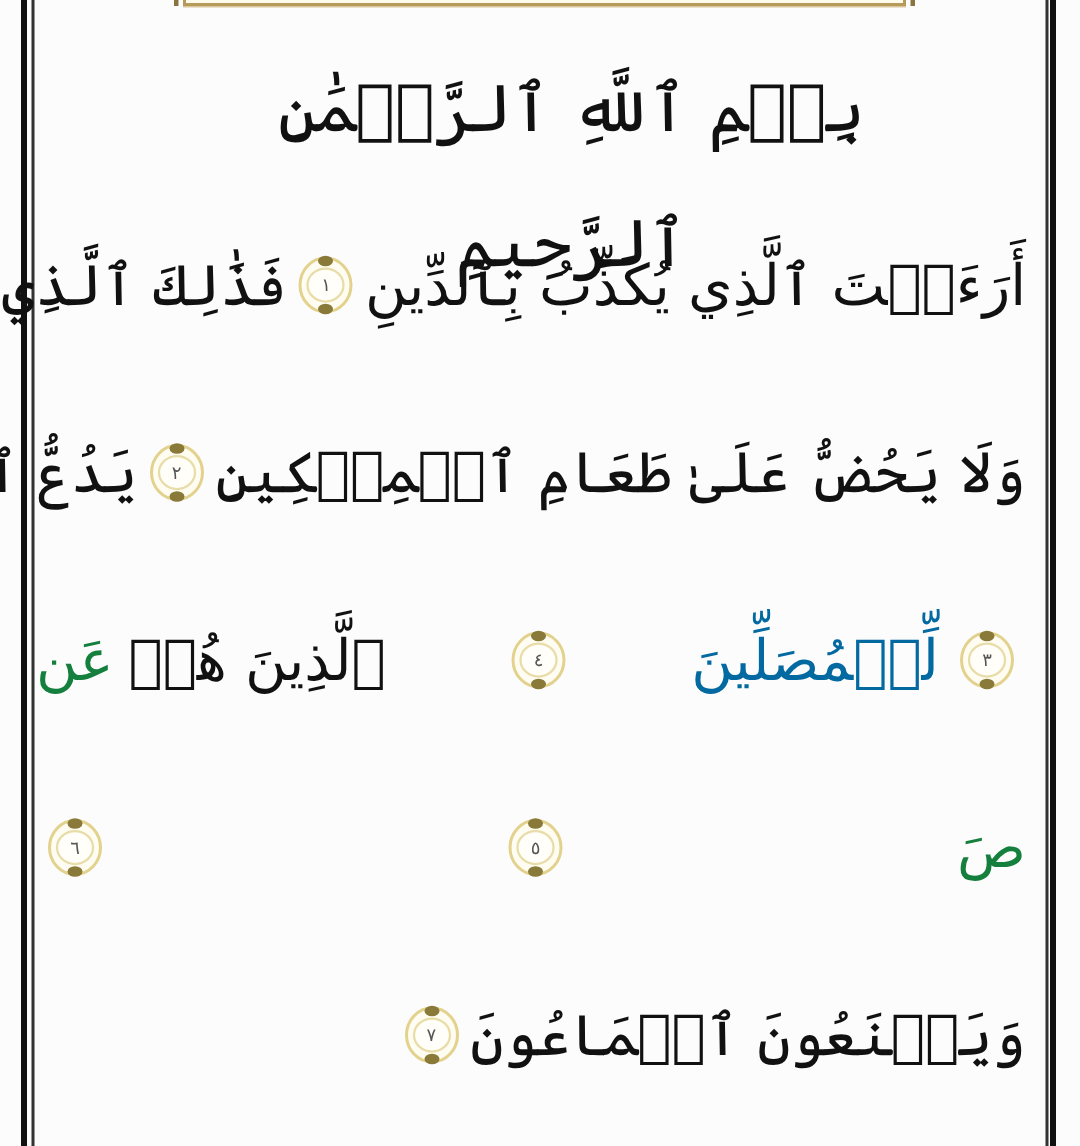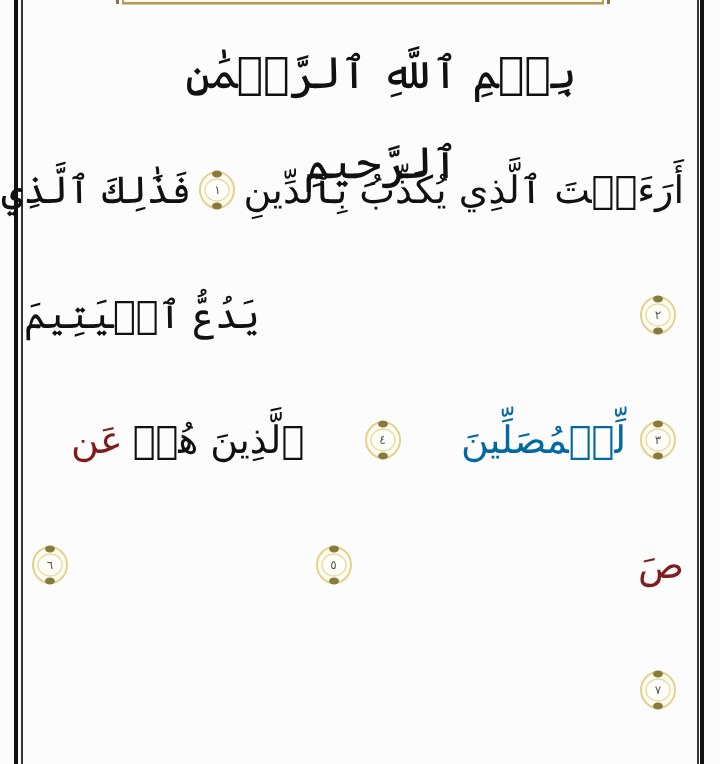--- a/index.html
+++ b/index.html
@@ -75,21 +75,21 @@
     align-items: center;
     font-family: "DejaVu Serif", serif;
     font-size: 38px;
     color: #111;
     white-space: nowrap;
   }
   .verse-line.justify { justify-content: space-between; }
   .verse-line.start { justify-content: flex-start; }
   .seg { display: inline-block; }
   .seg.pink { color: #0369a1; }
-  .seg.green { color: #7f1d1d; padding-left: 47px; }
+  .seg.green { color: #15803d; }
 
   .ayah-marker {
     position: relative;
     display: inline-block;
     width: 40px;
     height: 44px;
     margin: 0 6px;
     flex: 0 0 auto;
   }
   .ayah-marker svg { position: absolute; left: 0; top: 0; }
@@ -125,20 +125,21 @@
         <ellipse cx="20" cy="22" rx="12" ry="11" fill="#fffef8" stroke="#e8dca8" stroke-width="1.5"></ellipse>
         <ellipse cx="20" cy="6" rx="5" ry="3.5" fill="#8a7a3a"></ellipse>
         <ellipse cx="20" cy="38" rx="5" ry="3.5" fill="#8a7a3a"></ellipse>
       </svg>
       <span class="ayah-num">١</span>
     </span>
     <span class="seg">فَذَٰلِكَ ٱلَّذِي</span>
   </div>
 
   <div class="verse-line justify" style="top:275px;">
+    <span class="seg">وَلَا يَحُضُّ عَلَىٰ طَعَامِ ٱلۡمِسۡكِينِ</span>
     <span class="ayah-marker">
       <svg width="40" height="44" viewBox="0 0 40 44">
         <ellipse cx="20" cy="22" rx="17" ry="18" fill="#fffdf2" stroke="#e2d28e" stroke-width="2"></ellipse>
         <ellipse cx="20" cy="22" rx="12" ry="11" fill="#fffef8" stroke="#e8dca8" stroke-width="1.5"></ellipse>
         <ellipse cx="20" cy="6" rx="5" ry="3.5" fill="#8a7a3a"></ellipse>
         <ellipse cx="20" cy="38" rx="5" ry="3.5" fill="#8a7a3a"></ellipse>
       </svg>
       <span class="ayah-num">٢</span>
     </span>
     <span class="seg">يَدُعُّ ٱلۡيَتِيمَ</span>
@@ -192,20 +193,21 @@
           <ellipse cx="20" cy="22" rx="12" ry="11" fill="#fffef8" stroke="#e8dca8" stroke-width="1.5"></ellipse>
           <ellipse cx="20" cy="6" rx="5" ry="3.5" fill="#8a7a3a"></ellipse>
           <ellipse cx="20" cy="38" rx="5" ry="3.5" fill="#8a7a3a"></ellipse>
         </svg>
         <span class="ayah-num">٦</span>
       </span>
     </span>
   </div>
 
   <div class="verse-line start" style="top:650px;">
+    <span class="seg">وَيَمۡنَعُونَ ٱلۡمَاعُونَ</span>
     <span class="ayah-marker">
       <svg width="40" height="44" viewBox="0 0 40 44">
         <ellipse cx="20" cy="22" rx="17" ry="18" fill="#fffdf2" stroke="#e2d28e" stroke-width="2"></ellipse>
         <ellipse cx="20" cy="22" rx="12" ry="11" fill="#fffef8" stroke="#e8dca8" stroke-width="1.5"></ellipse>
         <ellipse cx="20" cy="6" rx="5" ry="3.5" fill="#8a7a3a"></ellipse>
         <ellipse cx="20" cy="38" rx="5" ry="3.5" fill="#8a7a3a"></ellipse>
       </svg>
       <span class="ayah-num">٧</span>
     </span>
   </div>

